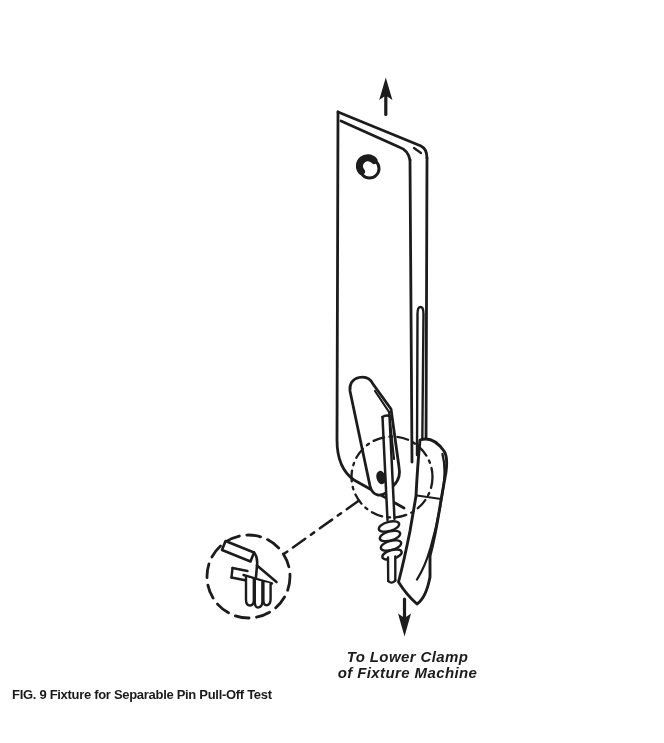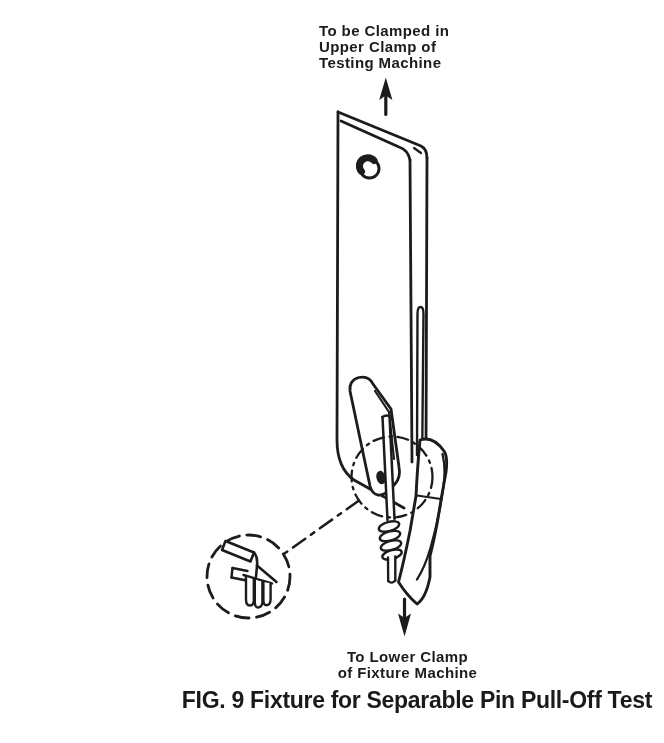--- a/index.html
+++ b/index.html
@@ -17,28 +17,28 @@
   .ann{
     position:absolute;
     color:#1c1c1c;
     font-weight:bold;
     font-size:15px;
     line-height:16px;
     letter-spacing:0.4px;
     white-space:nowrap;
   }
   .ann-top{left:319px;top:23px;text-align:left;}
-  .ann-bottom{left:330px;top:649px;width:155px;text-align:center;}
+  .ann-bottom{left:330px;top:649px;width:155px;text-align:center;font-style:italic;}
   .caption{
     position:absolute;
     left:12px;top:687px;width:640px;
-    text-align:right;
+    text-align:left;
     color:#1a1a1a;
     font-weight:bold;
-    font-size:23px;
+    font-size:13px;
     letter-spacing:-0.3px;
     white-space:nowrap;
   }
 </style>
 </head>
 <body>
 
 <div class="page">
 
   <svg class="drawing" width="664" height="743" viewBox="0 0 664 743">
@@ -119,25 +119,20 @@
     <g>
       <path class="ink" stroke-width="3.2" d="M 385.8,96 L 385.8,114.5"></path>
       <polygon class="dark" points="385.8,77.5 379.2,100 385.8,95.5 392.4,100"></polygon>
     </g>
     <g>
       <path class="ink" stroke-width="3.2" d="M 404.5,599 L 404.5,617"></path>
       <polygon class="dark" points="404.5,636.5 398,613.5 404.5,618 411,613.5"></polygon>
     </g>
   </svg>
 
-  <div class="ann ann-top">
-    <div>To be Clamped in</div>
-    <div>Upper Clamp of</div>
-    <div>Testing Machine</div>
-  </div>
 
   <div class="ann ann-bottom">
     <div>To Lower Clamp</div>
     <div>of Fixture Machine</div>
   </div>
 
   <div class="caption">FIG. 9 Fixture for Separable Pin Pull-Off Test</div>
 
 </div>
 

